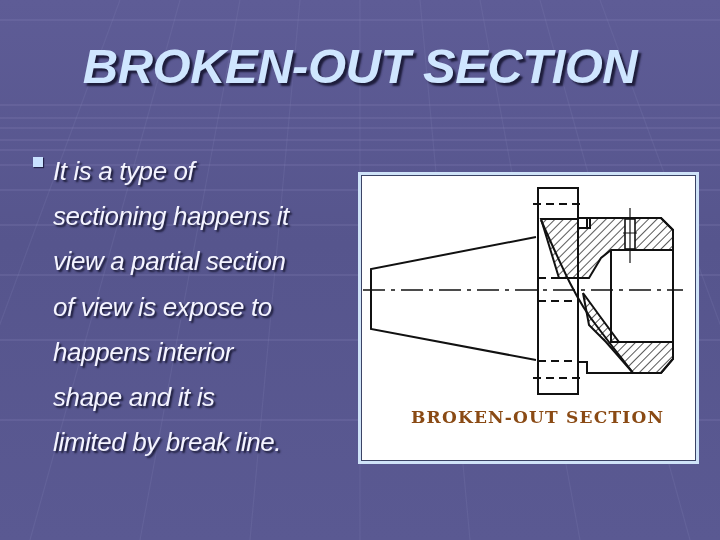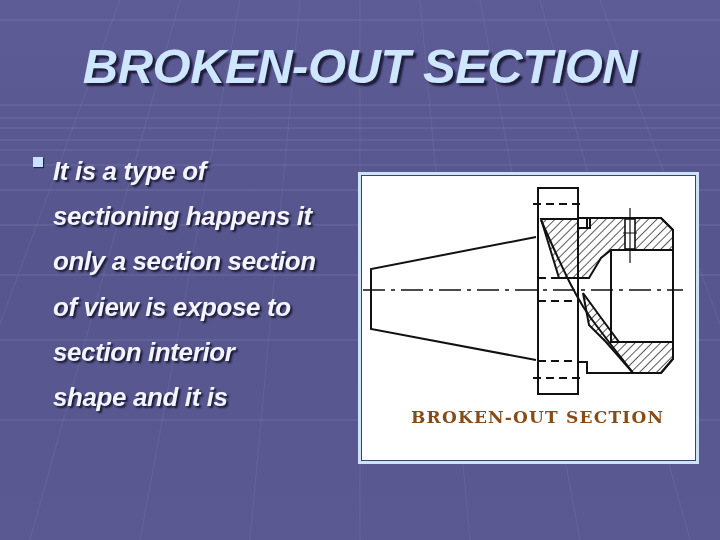--- a/index.html
+++ b/index.html
@@ -19,21 +19,21 @@
   }
   .bullet-block {
     position: absolute; left: 33px; top: 149px; width: 320px;
   }
   .bullet-icon {
     position: absolute; left: 0; top: 8px; width: 10px; height: 10px;
     background: #c9e2ff; box-shadow: 1px 1px 1px #23224a;
   }
   .bullet-text {
     margin-left: 20px;
-    font-size: 26px; line-height: 45.2px; font-weight: bold; font-style: italic;
+    font-size: 26px; line-height: 45.2px; font-weight: normal; font-style: italic;
     color: #f4f4ff; letter-spacing: -0.4px;
     text-shadow: 2px 2px 2px #1a1a36;
   }
   .bullet-text span { display: block; white-space: nowrap; }
   .figure {
     position: absolute; left: 358px; top: 172px; width: 341px; height: 292px;
     box-sizing: border-box;
     background: #ffffff;
     border: 3px solid #cfe3f8;
     box-shadow: inset 0 0 0 1px #3c4466;
@@ -76,24 +76,25 @@
   </g>
 </svg>
 
 <div class="title">BROKEN-OUT SECTION</div>
 
 <div class="bullet-block">
   <div class="bullet-icon"></div>
   <div class="bullet-text">
     <span>It is a type of</span>
     <span>sectioning happens it</span>
-    <span>only a section section</span>
+    <span>view a partial section</span>
     <span>of view is expose to</span>
-    <span>section interior</span>
+    <span>happens interior</span>
     <span>shape and it is</span>
+    <span>limited by break line.</span>
   </div>
 </div>
 
 <div class="figure">
   <svg width="335" height="286" viewBox="0 0 335 286">
     <defs>
       <pattern id="hatch" patternUnits="userSpaceOnUse" width="6" height="6" patternTransform="rotate(45)">
         <line x1="0" y1="0" x2="0" y2="6" stroke="#111" stroke-width="1.4"></line>
       </pattern>
     </defs>

